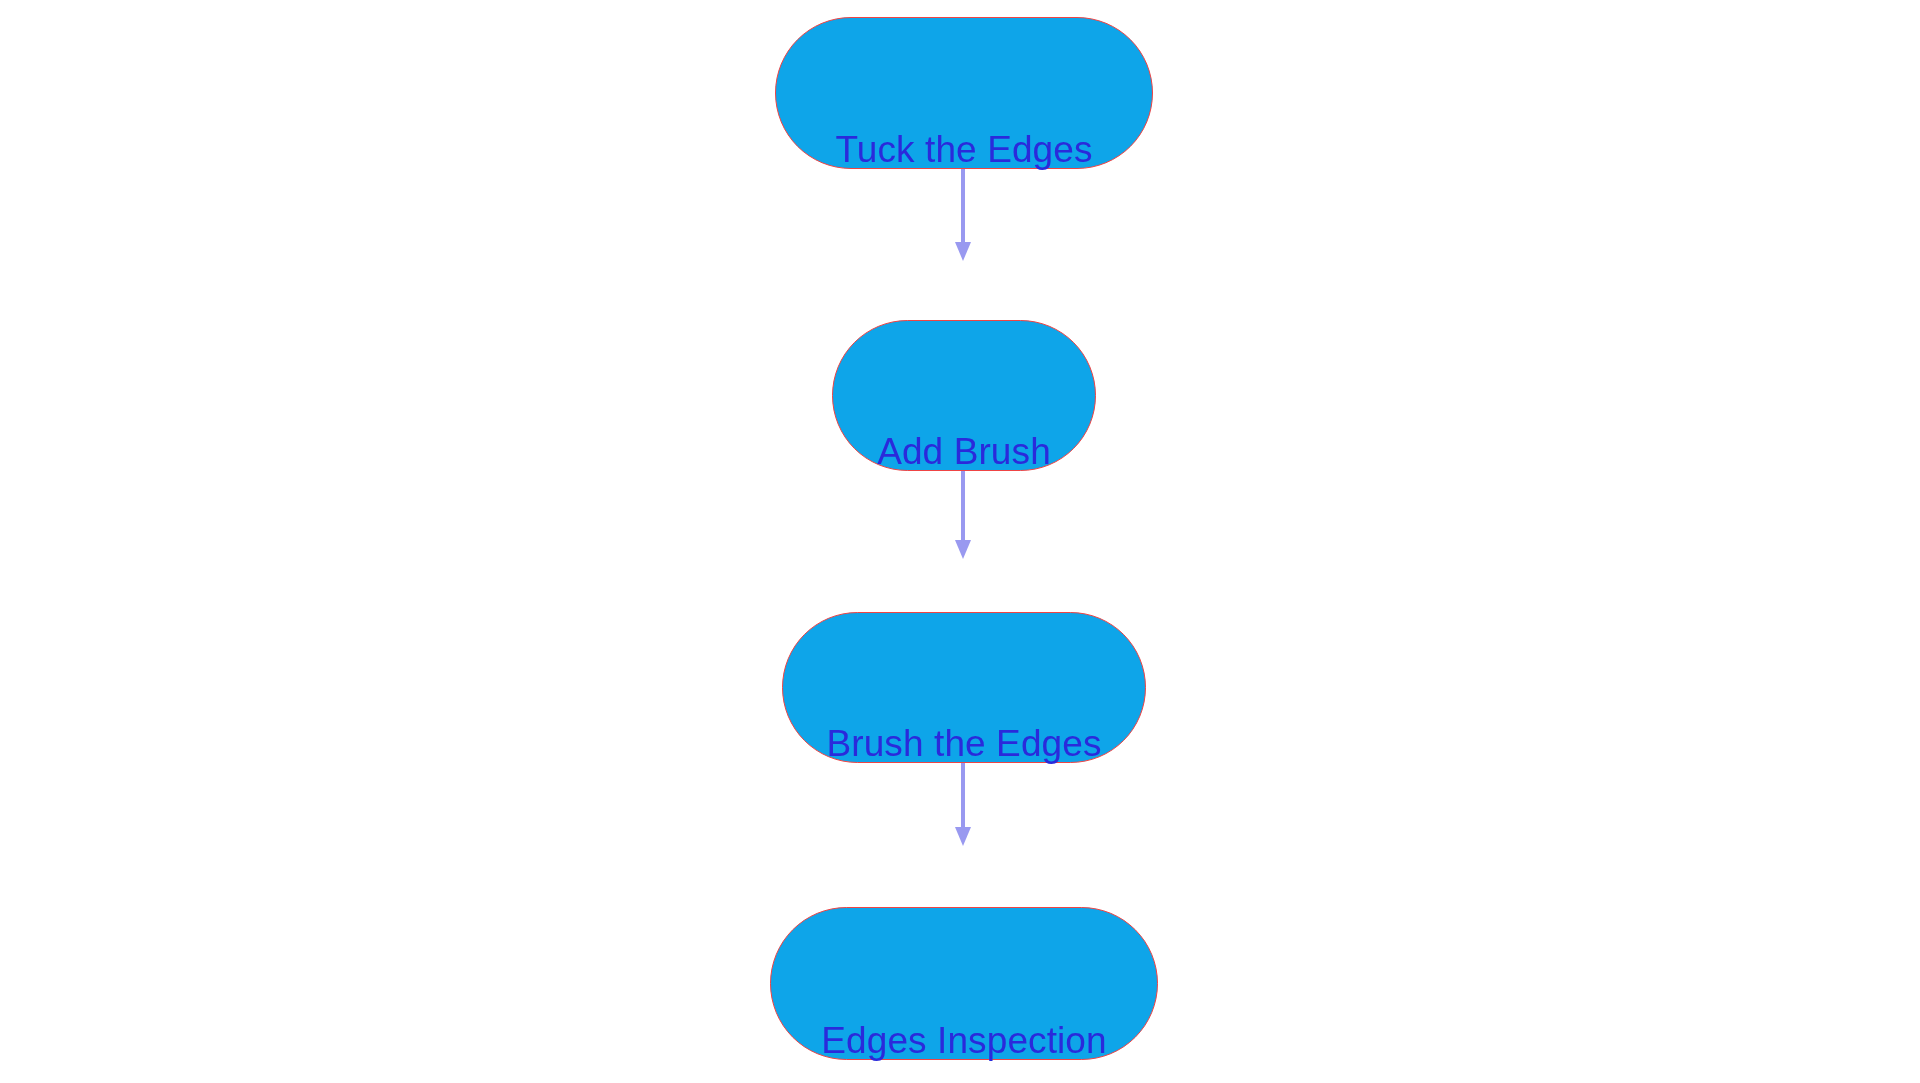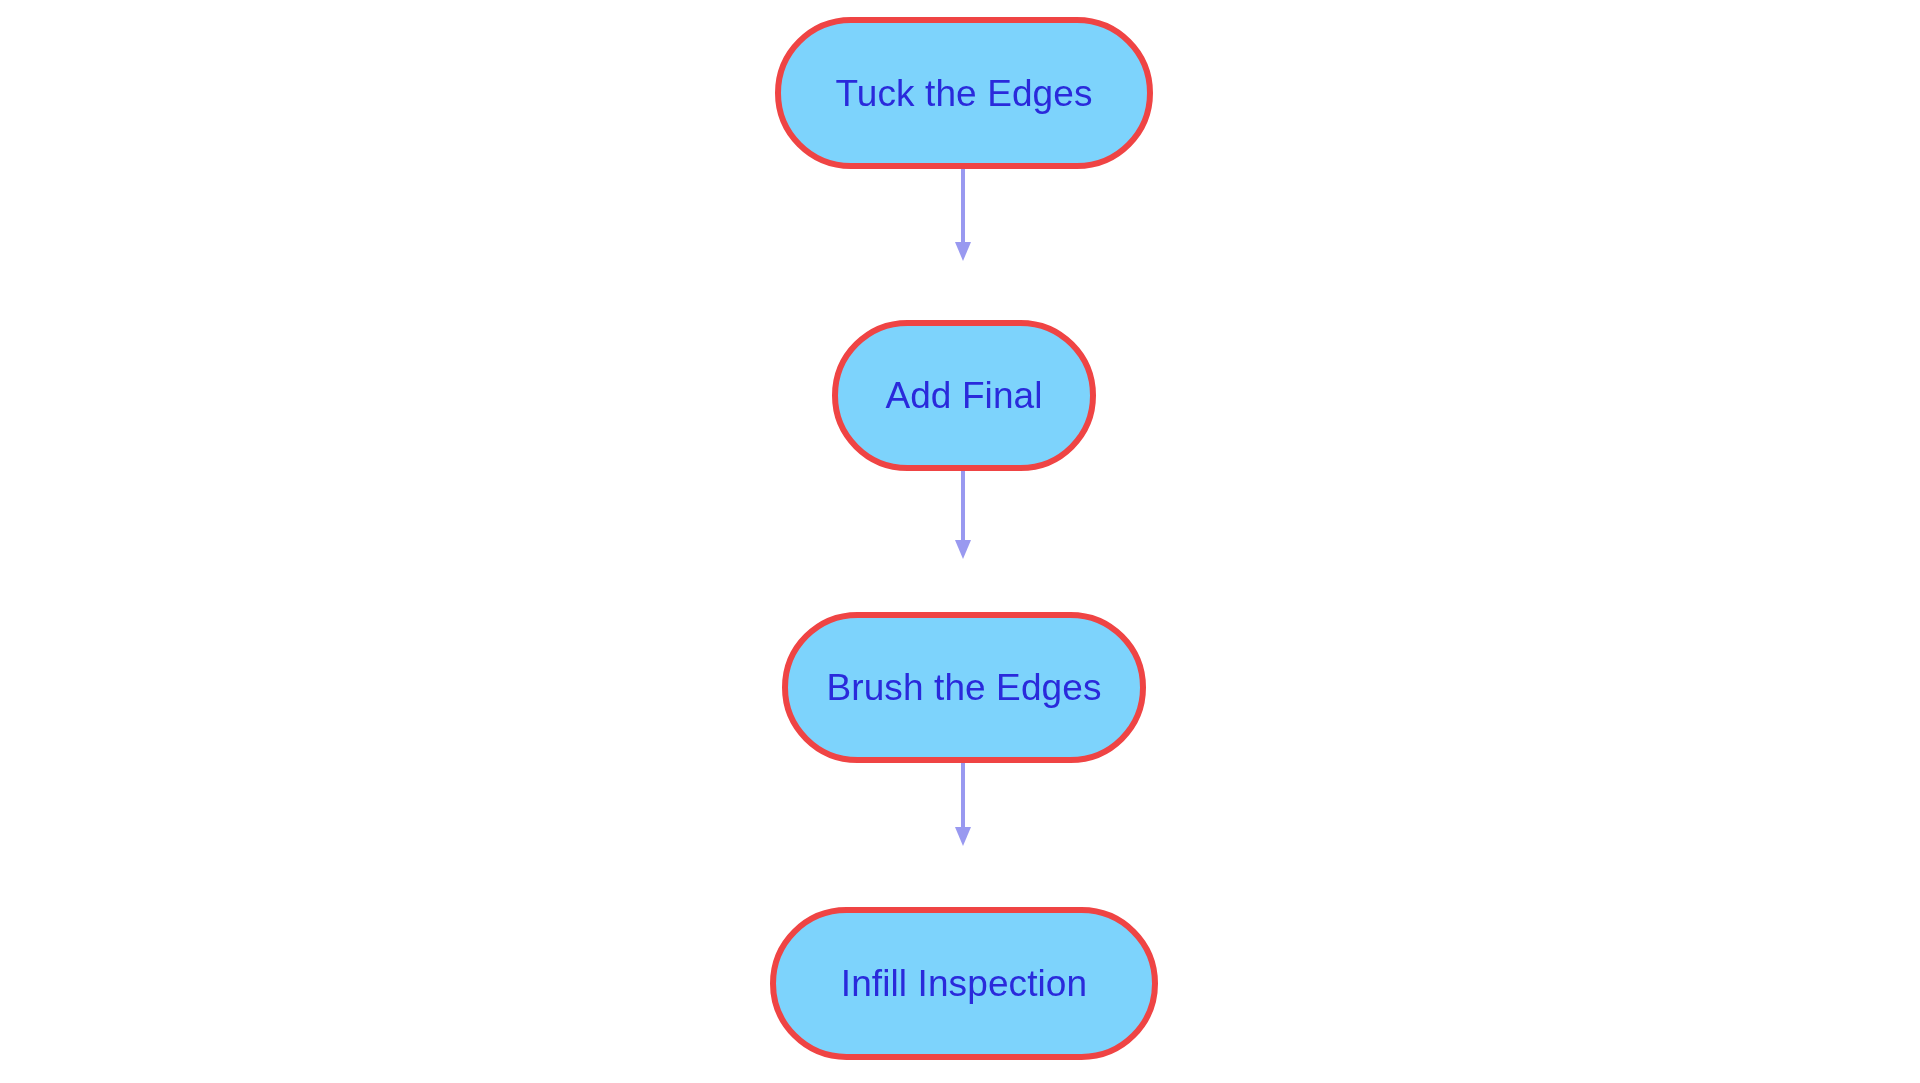--- a/index.html
+++ b/index.html
@@ -20,24 +20,24 @@
     width: 1920px;
     height: 1083px;
     background: #ffffff;
   }
 
   
   .flow-node {
     position: absolute;
     box-sizing: border-box;
     display: flex;
-    align-items: center;
+    align-items: flex-end;
     justify-content: center;
-    background: #7dd3fc;
-    border: 6px solid #ef4444;
+    background: #0ea5e9;
+    border: 1px solid #ef4444;
     border-radius: 999px;
     color: #2a2adb;
     white-space: nowrap;
   }
   .flow-node .node-label {
     font-size: 37px;
     font-weight: 400;
     letter-spacing: 0.1px;
     line-height: 1;
     color: #2a2adb;
@@ -109,34 +109,34 @@
   <div class="flow-node" id="node-tuck-the-edges">
     <span class="node-label">Tuck the Edges</span>
   </div>
 
   <div class="flow-connector" id="connector-1">
     <div class="connector-shaft"></div>
     <div class="connector-head"></div>
   </div>
 
   <div class="flow-node" id="node-add-infill">
-    <span class="node-label">Add Final</span>
+    <span class="node-label">Add Brush</span>
   </div>
 
   <div class="flow-connector" id="connector-2">
     <div class="connector-shaft"></div>
     <div class="connector-head"></div>
   </div>
 
   <div class="flow-node" id="node-brush-the-turf">
     <span class="node-label">Brush the Edges</span>
   </div>
 
   <div class="flow-connector" id="connector-3">
     <div class="connector-shaft"></div>
     <div class="connector-head"></div>
   </div>
 
   <div class="flow-node" id="node-final-inspection">
-    <span class="node-label">Infill Inspection</span>
+    <span class="node-label">Edges Inspection</span>
   </div>
 
 </div>
 
 </body></html>

